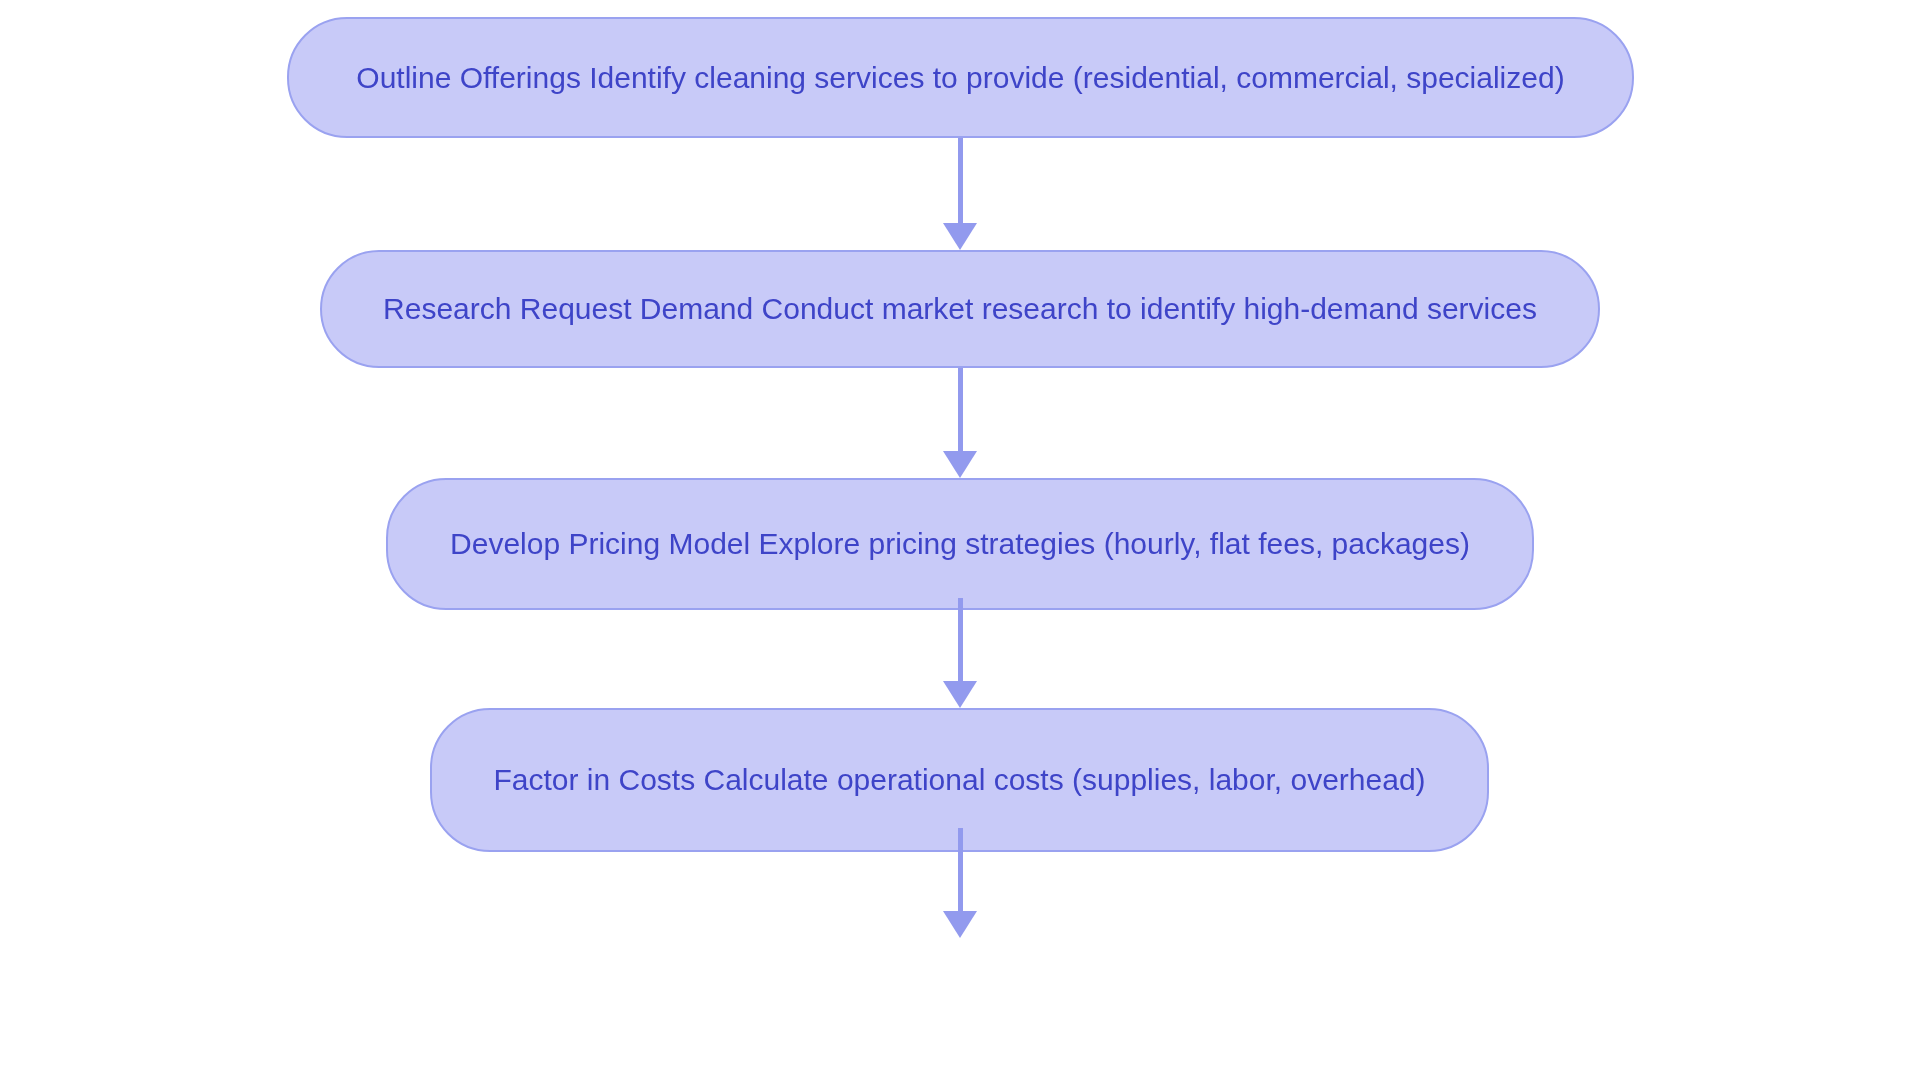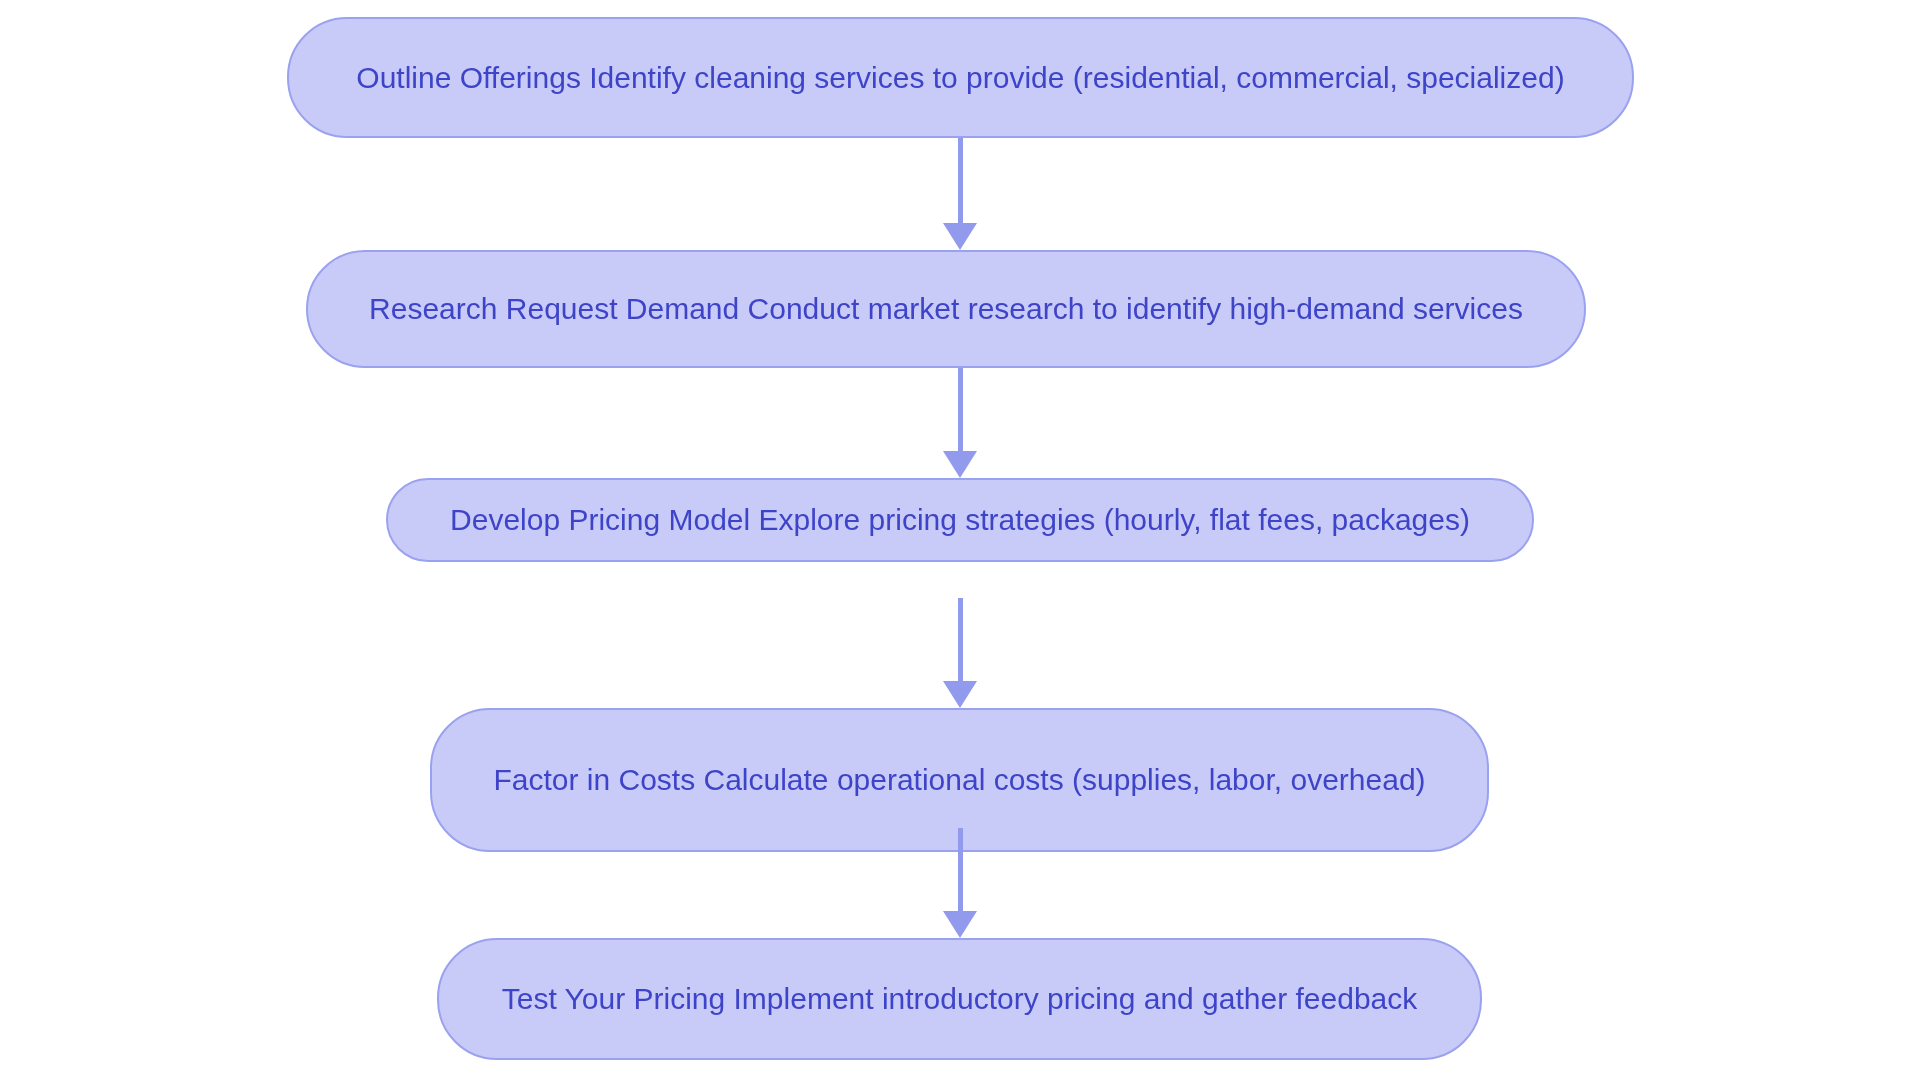--- a/index.html
+++ b/index.html
@@ -28,22 +28,22 @@
   }
   .node-label {
     color: #3e44c8;
     font-size: 30px;
     font-weight: 500;
     line-height: 1.25;
     padding: 0 40px;
     white-space: nowrap;
   }
   .node-1 { left: 287px; top: 17px;  width: 1347px; height: 121px; justify-content: center; }
-  .node-2 { left: 306px; top: 250px; width: 1280px; height: 118px; }
-  .node-3 { left: 386px; top: 478px; width: 1148px; height: 84px; }
+  .node-2 { left: 320px; top: 250px; width: 1280px; height: 118px; }
+  .node-3 { left: 386px; top: 478px; width: 1148px; height: 132px; }
   .node-4 { left: 430px; top: 708px; width: 1059px; height: 144px; }
   .node-5 { left: 437px; top: 938px; width: 1045px; height: 122px; }
 
   .arrow {
     position: absolute;
     left: 942px;          
     width: 36px;
     display: flex;
     flex-direction: column;
     align-items: center;
@@ -100,17 +100,14 @@
 
   <div class="node node-4">
     <span class="node-label">Factor in Costs Calculate operational costs (supplies, labor, overhead)</span>
   </div>
 
   <div class="arrow arrow-4">
     <div class="arrow-stem"></div>
     <div class="arrow-head"></div>
   </div>
 
-  <div class="node node-5">
-    <span class="node-label">Test Your Pricing Implement introductory pricing and gather feedback</span>
-  </div>
 
 </div>
 
 </body></html>

